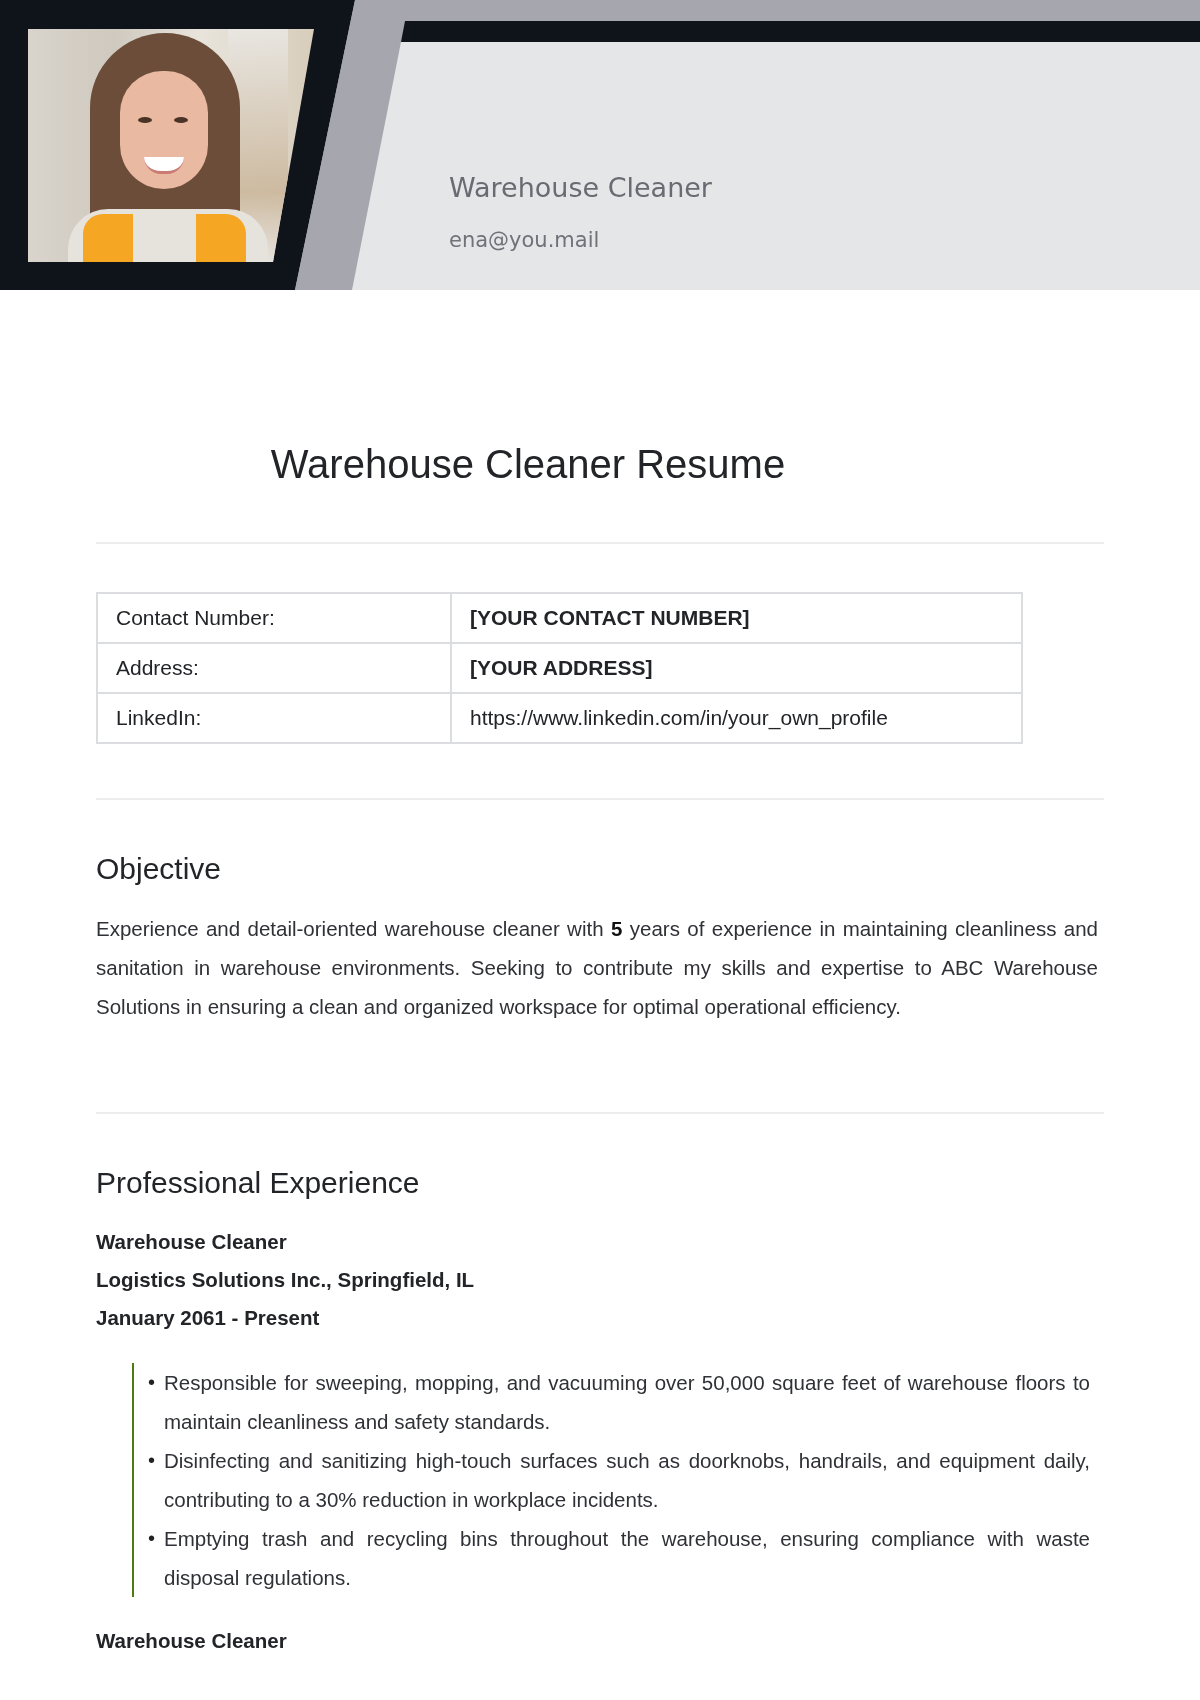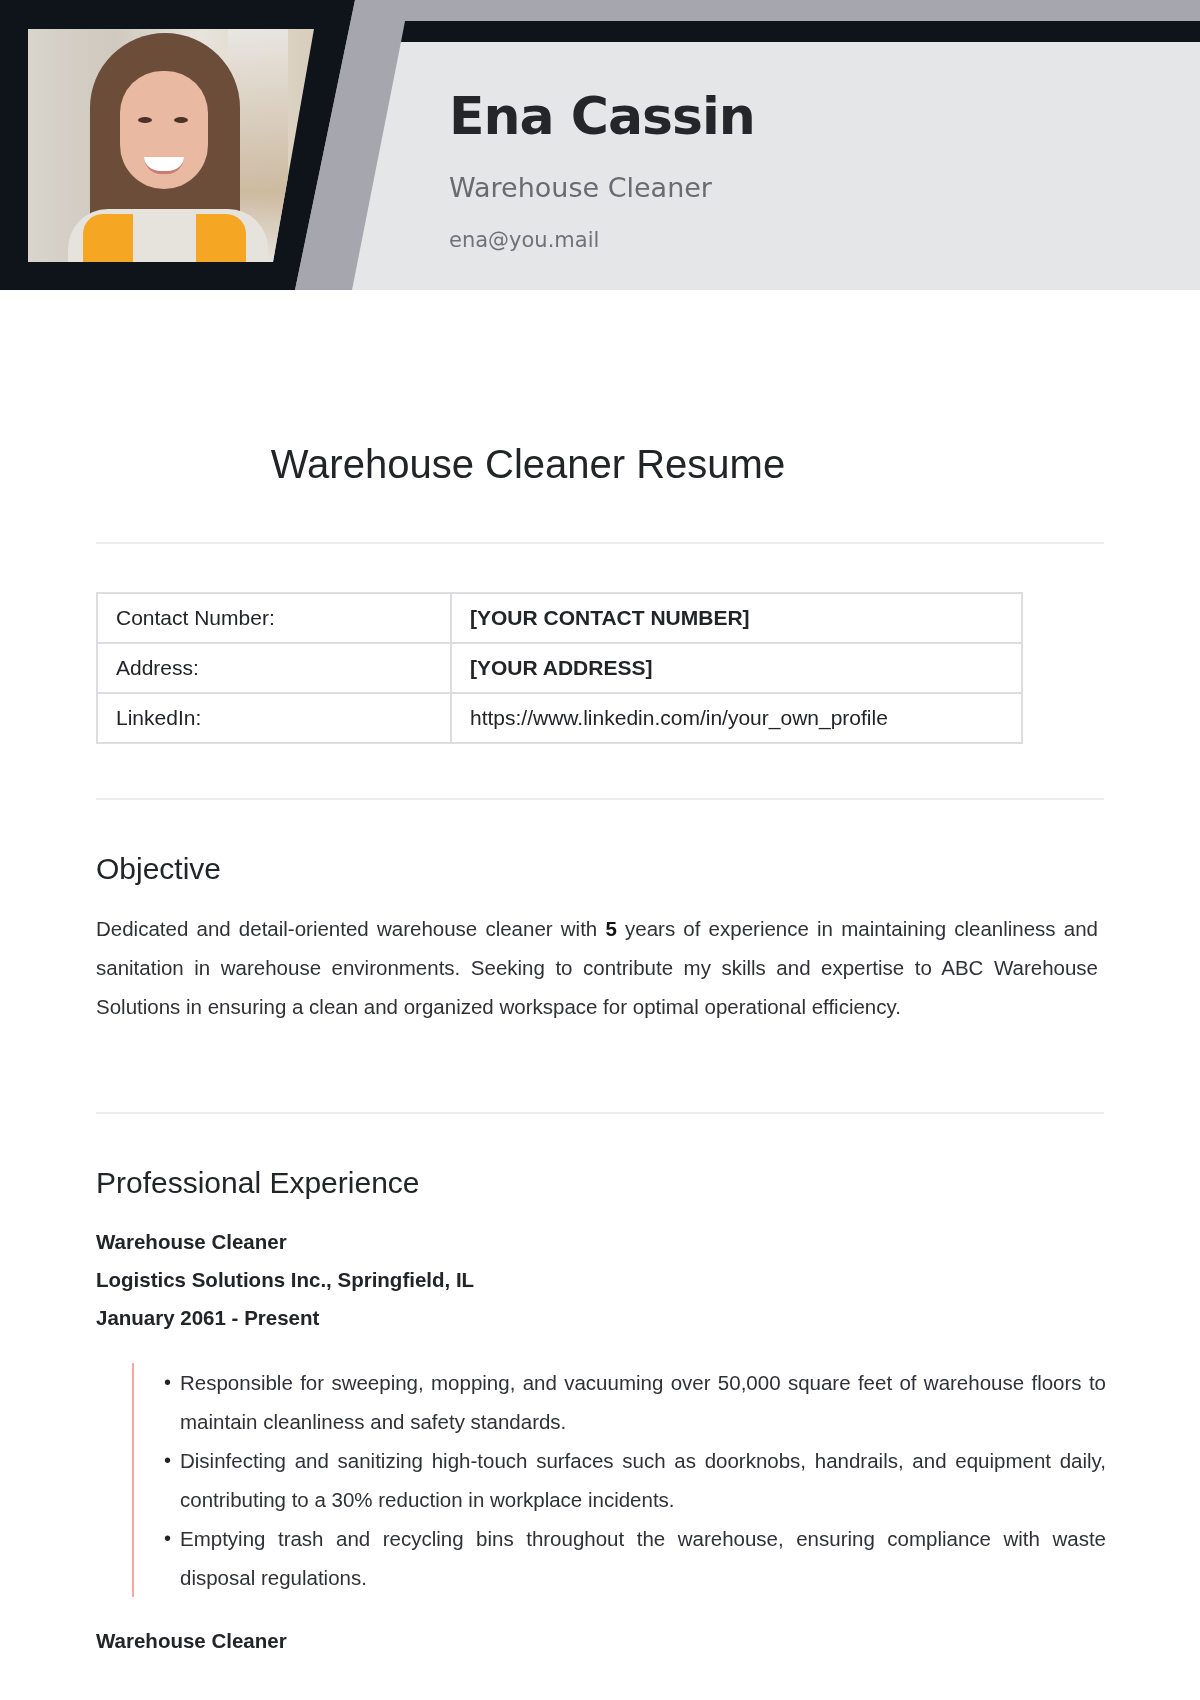--- a/index.html
+++ b/index.html
@@ -38,21 +38,21 @@
   table.contact { position:absolute; left:96px; top:592px; width:927px; border-collapse:collapse; font-size:21px; }
   table.contact td { border:2px solid #dcdde0; height:48px; padding:0 18px; color:#222428; }
   table.contact td.label { width:316px; }
   table.contact td.value.bold { font-weight:bold; }
 
   .h2 { position:absolute; left:96px; font-size:30px; color:#222428; }
   .para { position:absolute; left:96px; width:1002px; font-size:20.5px; line-height:39px; text-align:justify; color:#2f3136; }
   .para b { font-weight:bold; color:#111; }
 
   .job-meta { position:absolute; left:96px; font-size:20.5px; font-weight:bold; color:#222428; line-height:38px; }
-  .bullets { position:absolute; left:132px; width:942px; border-left:2px solid #fca5a5; padding-left:30px; }
+  .bullets { position:absolute; left:132px; width:942px; border-left:2px solid #4d7c0f; padding-left:14px; }
   .bullets ul { margin:0; padding:0; list-style:none; }
   .bullets li { position:relative; padding-left:16px; font-size:20.5px; line-height:39px; text-align:justify; color:#2f3136; }
   .bullets li::before { content:"•"; position:absolute; left:0; top:0; font-size:20px; color:#222; }
 </style>
 </head>
 <body>
 
 <div class="header">
   <div class="hdr-dark-left"></div>
   <div class="hdr-gray-stripe"></div>
@@ -65,21 +65,20 @@
     <div class="hair"></div>
     <div class="shirt"></div>
     <div class="vest-l"></div>
     <div class="vest-r"></div>
     <div class="face"></div>
     <div class="eye" style="left:110px;"></div>
     <div class="eye" style="left:146px;"></div>
     <div class="smile"></div>
   </div>
 
-  <div class="name">Ena Cassin</div>
   <div class="job">Warehouse Cleaner</div>
   <div class="email">ena@you.mail</div>
 </div>
 
 <div class="doc-title">Warehouse Cleaner Resume</div>
 
 <div class="divider" style="top:542px;"></div>
 
 <table class="contact">
   <tbody>
@@ -94,21 +93,21 @@
   <tr>
     <td class="label">LinkedIn:</td>
     <td class="value">https://www.linkedin.com/in/your_own_profile</td>
   </tr>
 </tbody>
   </table>
 
 <div class="divider" style="top:798px;"></div>
 
 <div class="h2" style="top:852px;">Objective</div>
-<div class="para" style="top:909px;"><span>Dedicated and detail-oriented warehouse cleaner with </span><b>5</b><span> years of experience in maintaining cleanliness and sanitation in warehouse environments. Seeking to contribute my skills and expertise to ABC Warehouse Solutions in ensuring a clean and organized workspace for optimal operational efficiency.</span></div>
+<div class="para" style="top:909px;"><span>Experience and detail-oriented warehouse cleaner with </span><b>5</b><span> years of experience in maintaining cleanliness and sanitation in warehouse environments. Seeking to contribute my skills and expertise to ABC Warehouse Solutions in ensuring a clean and organized workspace for optimal operational efficiency.</span></div>
 
 <div class="divider" style="top:1112px;"></div>
 
 <div class="h2" style="top:1166px;">Professional Experience</div>
 
 <div class="job-meta" style="top:1223px;">
   <div>Warehouse Cleaner</div>
   <div>Logistics Solutions Inc., Springfield, IL</div>
   <div>January 2061 - Present</div>
 </div>

